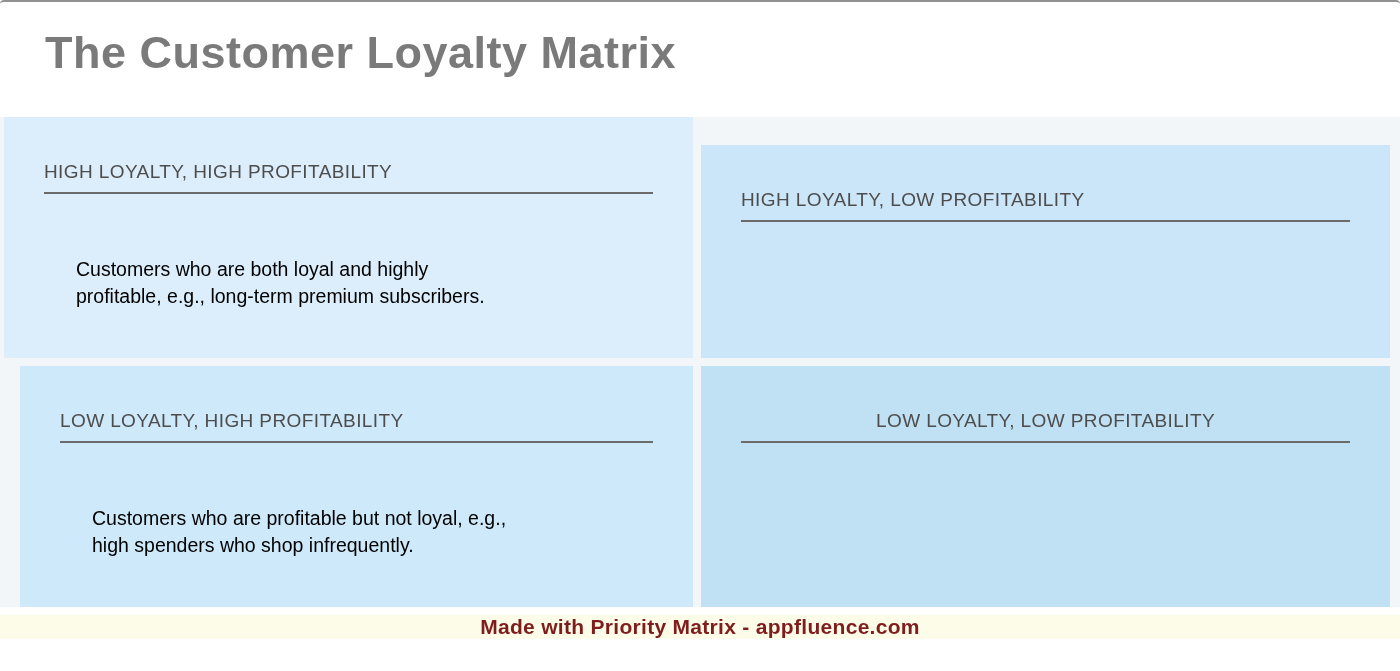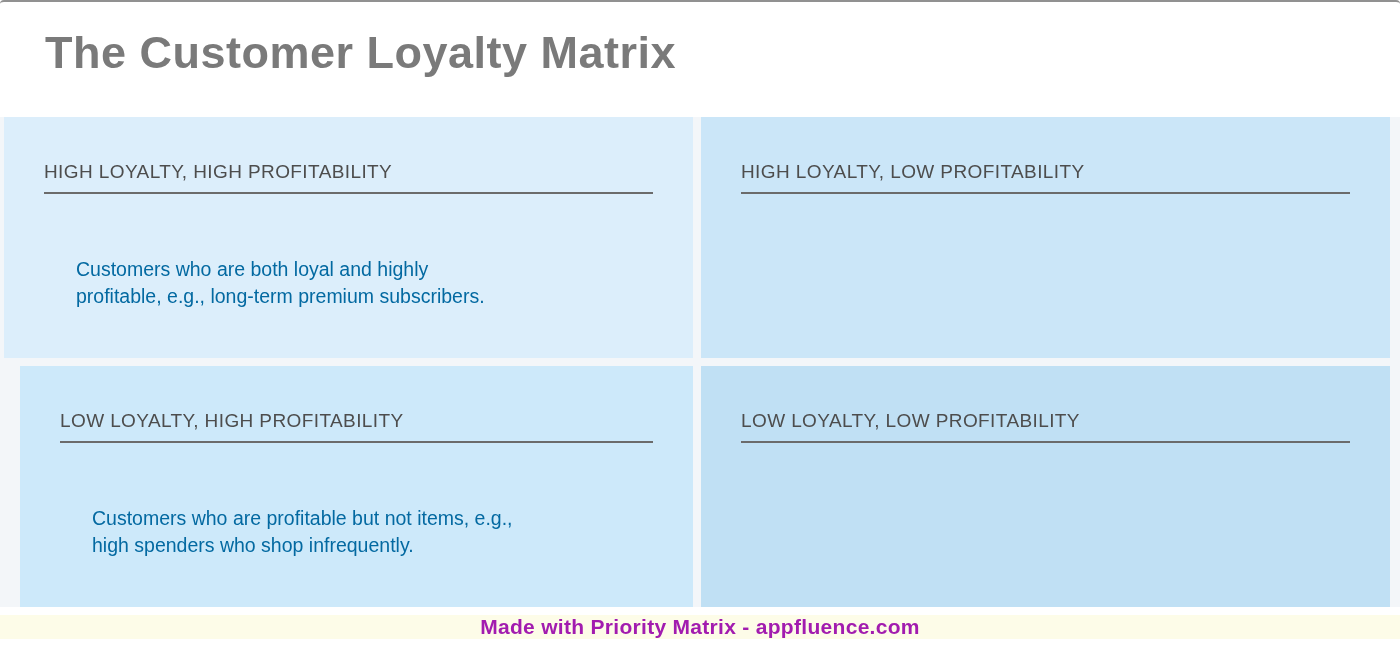--- a/index.html
+++ b/index.html
@@ -55,66 +55,66 @@
     font-weight: normal;
     color: #4d4d4d;
     letter-spacing: 0.4px;
     padding-bottom: 9px;
     border-bottom: 2px solid #6b6b6b;
   }
   .q-desc {
     margin: 62px 0 0 32px;
     font-size: 19.5px;
     line-height: 27px;
-    color: #0369a1;
+    color: #000000;
     white-space: pre-line;
   }
   .gap-strip {
     flex: 0 0 8px;
     background: #ffffff;
   }
   .footer {
     flex: 1 1 auto;
     display: flex;
     align-items: center;
     justify-content: center;
     font-size: 21px;
     font-weight: bold;
-    color: #a21caf;
+    color: #7f1d1d;
     letter-spacing: 0.3px;
   }
 </style>
 </head>
 <body>
 
 <div class="page">
 
   <div class="header">
     <h1 class="title">The Customer Loyalty Matrix</h1>
   </div>
 
   <div class="matrix">
 
     <div class="quadrant" style="background: rgb(220, 238, 251);">
       <h2 class="q-heading">HIGH LOYALTY, HIGH PROFITABILITY</h2>
       <p class="q-desc">Customers who are both loyal and highly
 profitable, e.g., long-term premium subscribers.</p>
     </div>
 
-    <div class="quadrant" style="background: rgb(203, 230, 248);">
+    <div class="quadrant" style="background: rgb(203, 230, 248); margin-top: 28px;">
       <h2 class="q-heading">HIGH LOYALTY, LOW PROFITABILITY</h2>
     </div>
 
     <div class="quadrant" style="background: rgb(205, 233, 250); margin-left: 16px;">
       <h2 class="q-heading">LOW LOYALTY, HIGH PROFITABILITY</h2>
-      <p class="q-desc">Customers who are profitable but not items, e.g.,
+      <p class="q-desc">Customers who are profitable but not loyal, e.g.,
 high spenders who shop infrequently.</p>
     </div>
 
-    <div class="quadrant" style="background: rgb(192, 224, 244);">
+    <div class="quadrant" style="background: rgb(192, 224, 244); text-align: center;">
       <h2 class="q-heading">LOW LOYALTY, LOW PROFITABILITY</h2>
     </div>
 
   </div>
 
   <div class="gap-strip"></div>
 
   <div class="footer" style="background: rgb(253, 252, 232);">
     <span>Made with Priority Matrix - appfluence.com</span>
   </div>

